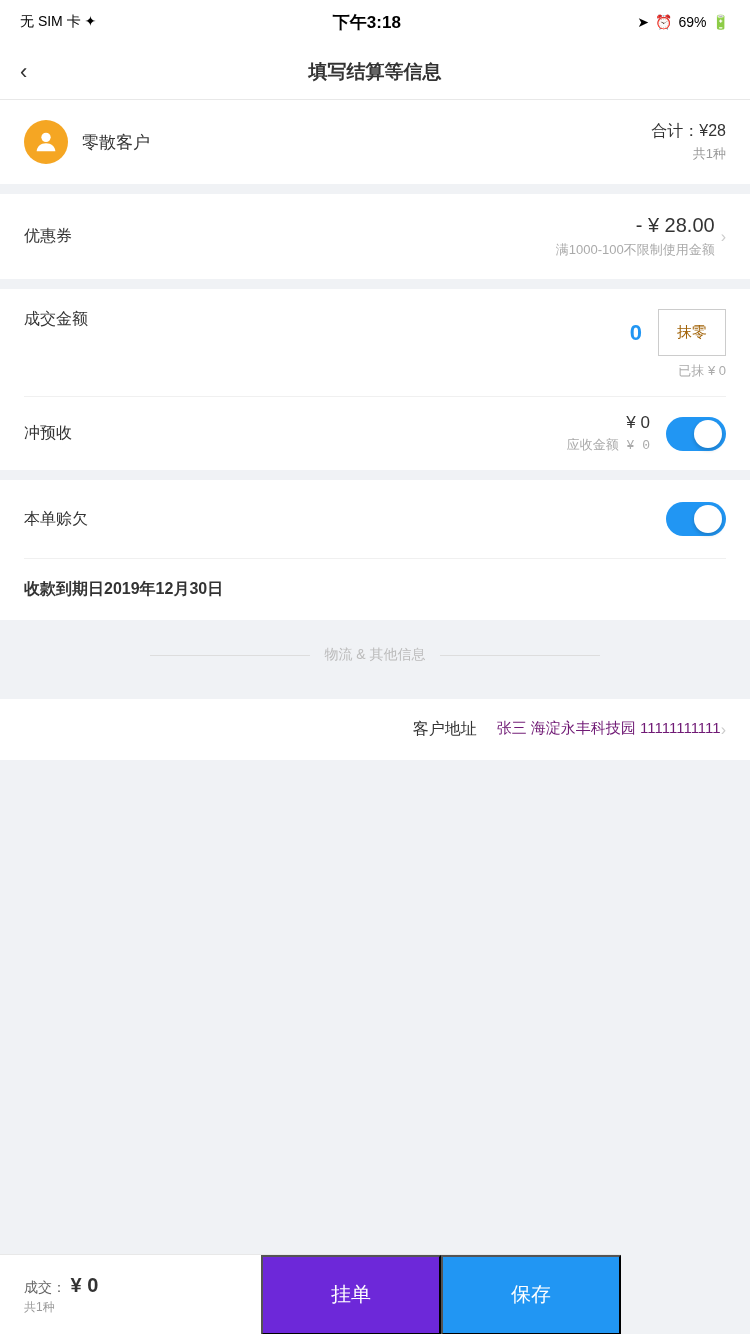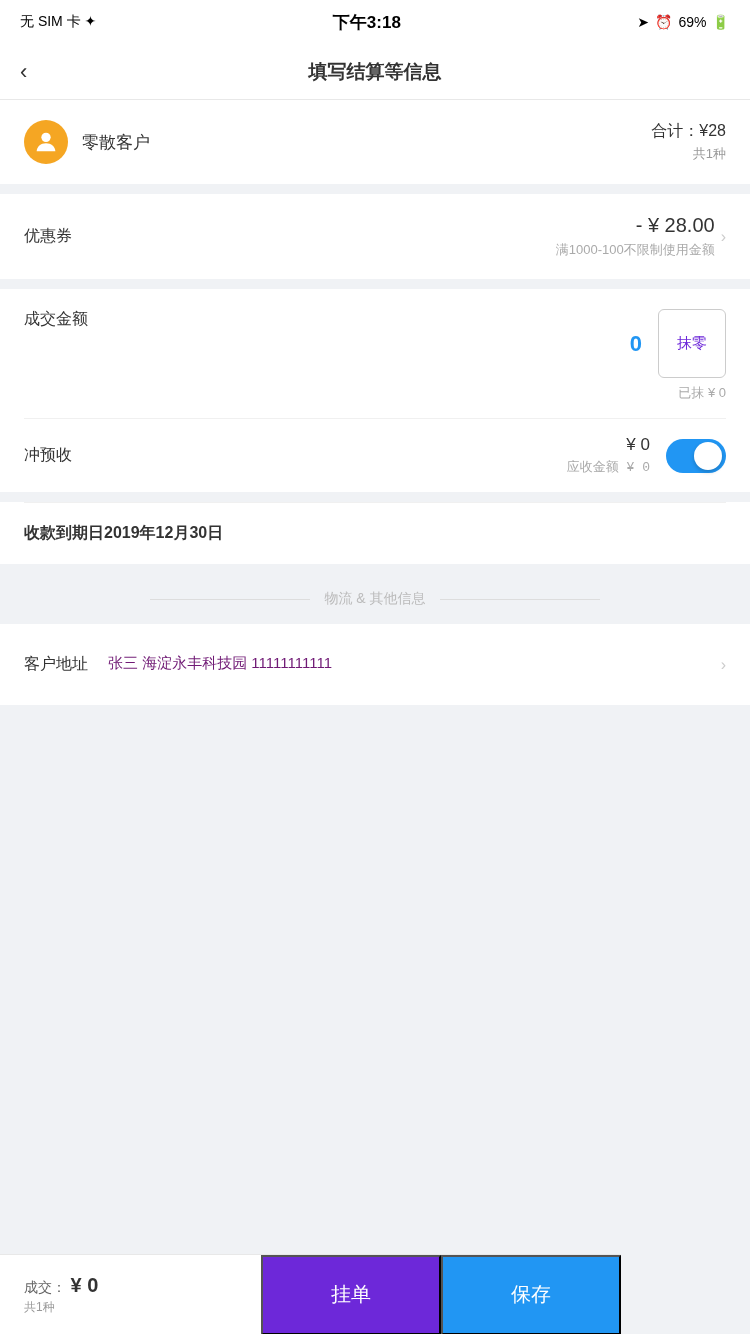--- a/index.html
+++ b/index.html
@@ -129,24 +129,24 @@
       align-items: center;
       gap: 16px;
     }
     .deal-number {
       font-size: 22px;
       color: #2196F3;
       font-weight: 600;
     }
     .round-btn {
       border: 1px solid #ccc;
-      border-radius: 6px;
-      padding: 24px 18px;
+      border-radius: 0;
+      padding: 13px 18px;
       font-size: 15px;
-      color: #6d28d9;
+      color: #a16207;
       background: #fff;
       cursor: pointer;
     }
     .deal-sub {
       padding: 0 24px 16px;
       background: #fff;
       font-size: 13px;
       color: #aaa;
       text-align: right;
     }
@@ -226,23 +226,24 @@
       flex: 1;
       height: 1px;
       background: #ddd;
       max-width: 160px;
     }
 
     
     .address-row {
       display: flex;
       align-items: center;
-      justify-content: space-between;
-      padding: 30px 24px;
-      background: #fff;
+      justify-content: flex-end;
+      padding: 20px 24px;
+      background: #fff;
+      margin-top: 19px;
     }
     .address-left { display: flex; gap: 20px; }
     .address-label { font-size: 16px; color: #333; white-space: nowrap; }
     .address-value { font-size: 15px; color: #701a75; }
     .address-right { color: #ccc; font-size: 16px; }
 
     
     .bottom-bar {
       position: fixed;
       bottom: 0;
@@ -350,20 +351,26 @@
           <div class="prepay-receivable">应收金额 ¥ 0</div>
         </div>
         <div class="toggle">
           <div class="toggle-knob"></div>
         </div>
       </div>
     </div>
   </div>
 
   <div class="card">
+    <div class="debt-row">
+      <span class="debt-label">本单赊欠</span>
+      <div class="toggle">
+        <div class="toggle-knob"></div>
+      </div>
+    </div>
     <div class="divider"></div>
     <div class="due-row">
       <span class="due-label">收款到期日</span>
       <span class="due-value">2019年12月30日</span>
     </div>
   </div>
 
   <div class="section-label">
     <div class="section-line"></div>
     <span>物流 &amp; 其他信息</span>

